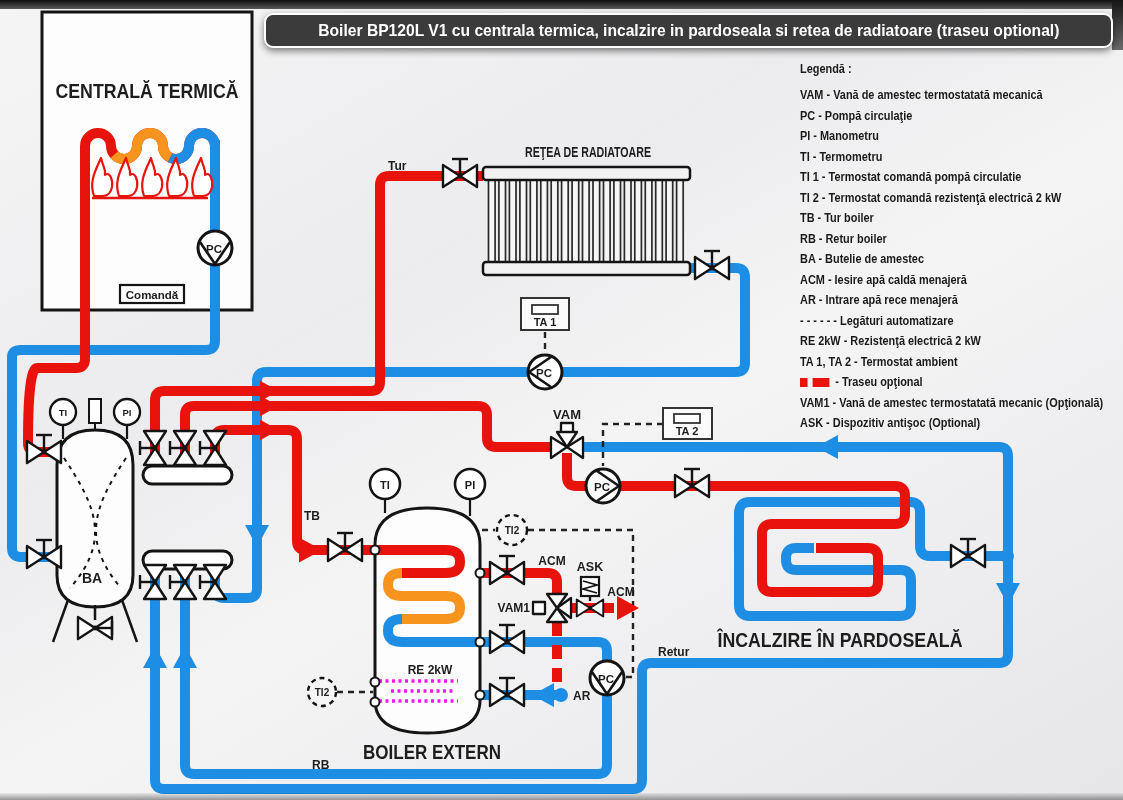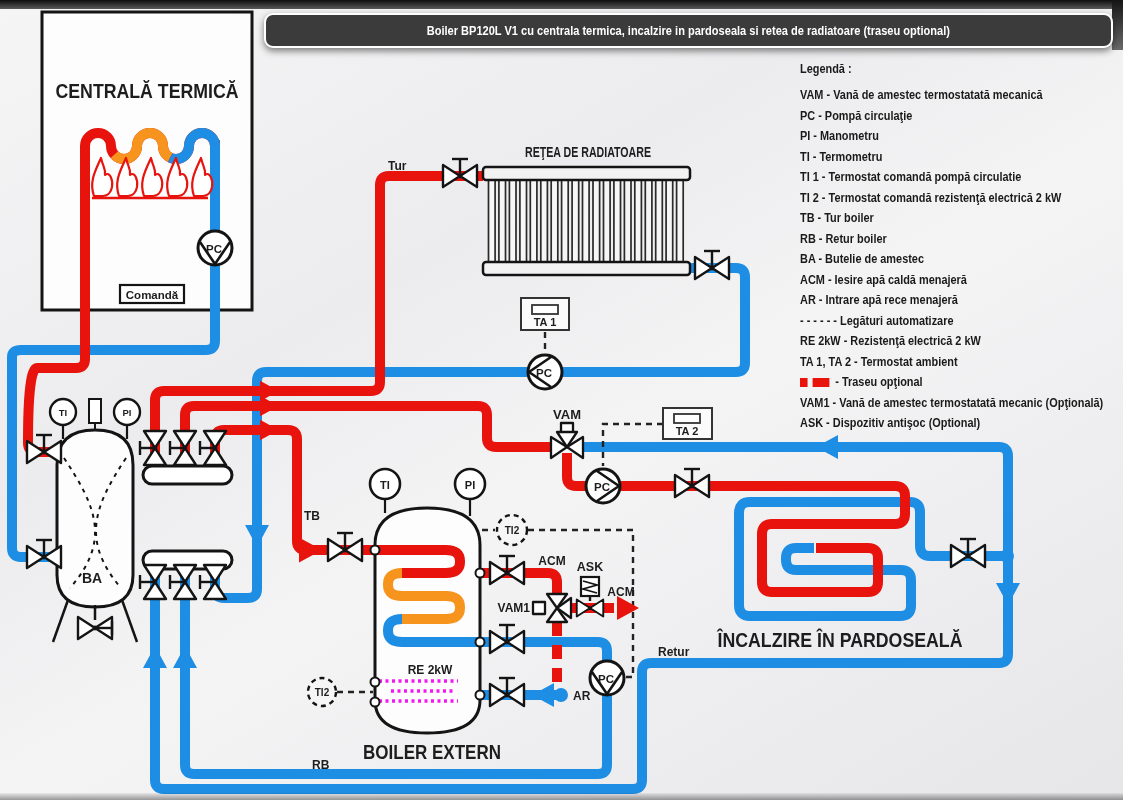--- a/index.html
+++ b/index.html
@@ -9,21 +9,21 @@
   .topstrip{position:absolute;left:0;top:0;width:1123px;height:9px;
        background:linear-gradient(#0d0d0d,#5a5a5a);}
   .rightdark{position:absolute;left:1112px;top:0;width:11px;height:50px;
        background:linear-gradient(#151515,#6a6a6a);}
   .bottomstrip{position:absolute;left:0;bottom:0;width:1123px;height:7px;
        background:linear-gradient(rgba(0,0,0,0.05),rgba(0,0,0,0.38));}
   .titlebar{position:absolute;left:264px;top:13px;width:849px;height:35px;
        background:#3b3b3b;border:2.5px solid #ffffff;border-radius:9px;
        box-shadow:0 3px 7px rgba(0,0,0,.5);
        color:#ffffff;display:flex;align-items:center;justify-content:center;
-       font-size:12px;font-weight:bold;white-space:nowrap;box-sizing:border-box;}
+       font-size:17px;font-weight:bold;white-space:nowrap;box-sizing:border-box;}
   .titlebar span{transform:scaleX(.92);}
   .legend{position:absolute;left:800px;top:60px;width:392px;
        transform:scaleX(.84);transform-origin:left top;
        font-weight:bold;font-size:13px;color:#1a1a1a;}
   .lg-h{line-height:18px;margin-bottom:7px;}
   .li{line-height:20.5px;white-space:nowrap;}
   .sq{display:inline-block;width:9px;height:9px;background:#e8130d;margin-right:6px;vertical-align:middle;}
   .dashln{display:inline-block;width:20px;height:9px;background:#e8130d;margin-right:7px;vertical-align:middle;}
   svg{position:absolute;left:0;top:0;}
   svg text{font-family:"Liberation Sans",sans-serif;font-weight:bold;fill:#1d1d1d;}

